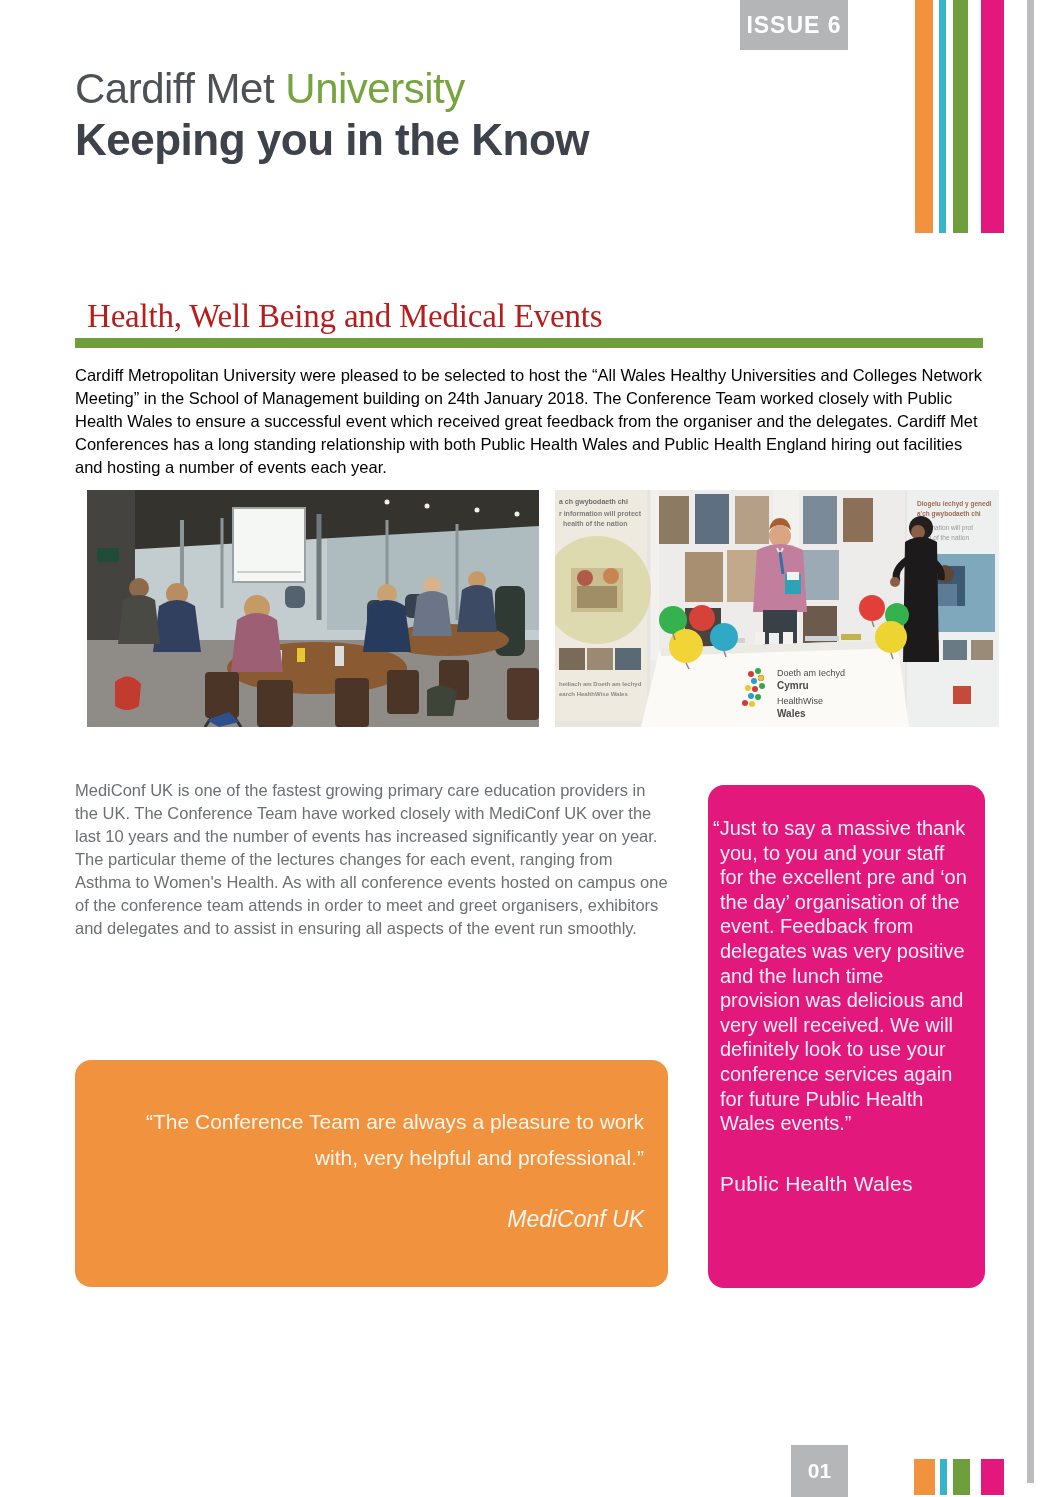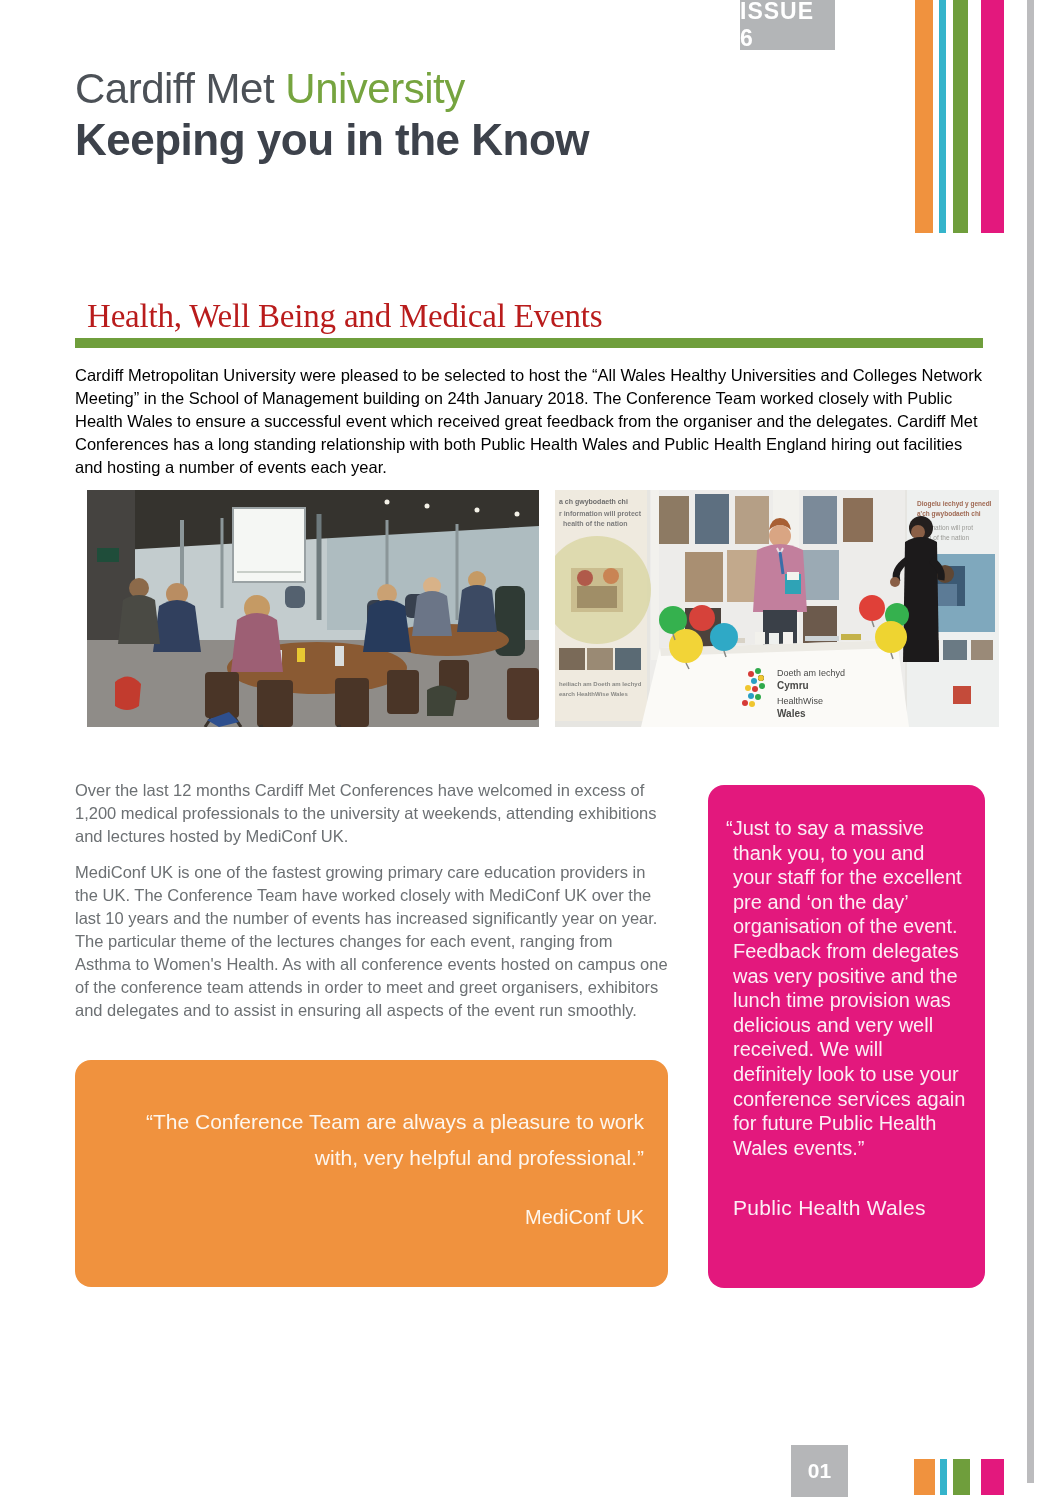--- a/index.html
+++ b/index.html
@@ -6,21 +6,21 @@
   .page{
     position:relative;
     width:1059px;height:1497px;
     margin:0 auto;
     background:#ffffff;
     font-family:"Liberation Sans", sans-serif;
     overflow:hidden;
   }
   
   .issue-badge{
-    position:absolute;left:740px;top:0;width:95px;height:50px;
+    position:absolute;left:740px;top:0;width:108px;height:50px;
     background:#b3b5b7;color:#ffffff;
     font-size:23px;font-weight:bold;letter-spacing:1px;
     display:flex;align-items:center;justify-content:center;
   }
   .page-num{
     position:absolute;left:791px;top:1445px;width:57px;height:52px;
     background:#b5b6b8;color:#ffffff;
     font-size:21px;font-weight:bold;
     display:flex;align-items:center;justify-content:center;
   }
@@ -56,25 +56,25 @@
   
   .col-left{position:absolute;left:75px;top:779px;width:594px;}
   .col-left p{margin:0 0 13px 0;font-size:16.5px;line-height:23px;color:#6c7073;}
   
   .quote-orange{
     position:absolute;left:75px;top:1060px;width:593px;height:227px;
     background:#f0923e;border-radius:16px;box-sizing:border-box;
     padding:44px 24px 0 60px;color:#fdf6ee;text-align:right;
   }
   .quote-orange .q{font-size:21px;line-height:36px;margin:0;}
-  .quote-orange .a{font-size:20px;margin:30px 0 12px 0;}
+  .quote-orange .a{font-size:23px;margin:30px 0 12px 0;font-style:italic;}
   .quote-pink{
     position:absolute;left:708px;top:785px;width:277px;height:503px;
     background:#e3187d;border-radius:16px;box-sizing:border-box;
-    padding:31px 18px 0 25px;color:#fceef5;
+    padding:31px 18px 0 12px;color:#fceef5;
   }
   .quote-pink .q{font-size:20px;line-height:24.6px;margin:0;text-indent:-7px;}
   .quote-pink .a{font-size:21px;margin:36px 0 0 0;letter-spacing:0.3px;}
 </style>
 </head>
 <body>
 
 <div class="page">
 
   <div class="issue-badge">ISSUE 6</div>
@@ -262,21 +262,20 @@
       <path d="M131 173 l3 6 M118 144 l2 6 M169 161 l2 6" stroke="#8a8a86" stroke-width="1.5" fill="none"></path>
 
       <circle cx="317" cy="118" r="13" fill="#e04038"></circle>
       <circle cx="342" cy="125" r="12" fill="#35b14e"></circle>
       <circle cx="336" cy="147" r="16" fill="#eed431"></circle>
       <path d="M336 163 l2 6 M317 131 l2 6" stroke="#8a8a86" stroke-width="1.5" fill="none"></path>
     </svg>
   </div>
 
   <div class="col-left">
-    <p>Over the last 12 months Cardiff Met Conferences have welcomed in excess of 1,200 medical professionals to the university at weekends, attending exhibitions and lectures hosted by MediConf UK.</p>
     <p>MediConf UK is one of the fastest growing primary care education providers in the UK. The Conference Team have worked closely with MediConf UK over the last 10 years and the number of events has increased significantly year on year.  The particular theme of the lectures changes for each event, ranging from Asthma to Women's Health. As with all conference events hosted on campus one of the conference team attends in order to meet and greet organisers, exhibitors and delegates and to assist in ensuring all aspects of the event run smoothly.</p>
   </div>
 
   <div class="quote-orange">
     <p class="q">“The Conference Team are always a pleasure to work with, very helpful and professional.”</p>
     <p class="a">MediConf UK</p>
   </div>
 
   <div class="quote-pink">
     <p class="q">“Just to say a massive thank you, to you and your staff for the excellent pre and ‘on the day’ organisation of the event. Feedback from delegates was very positive and the lunch time provision was delicious and very well received. We will definitely look to use your conference services again for future Public Health Wales events.”</p>

